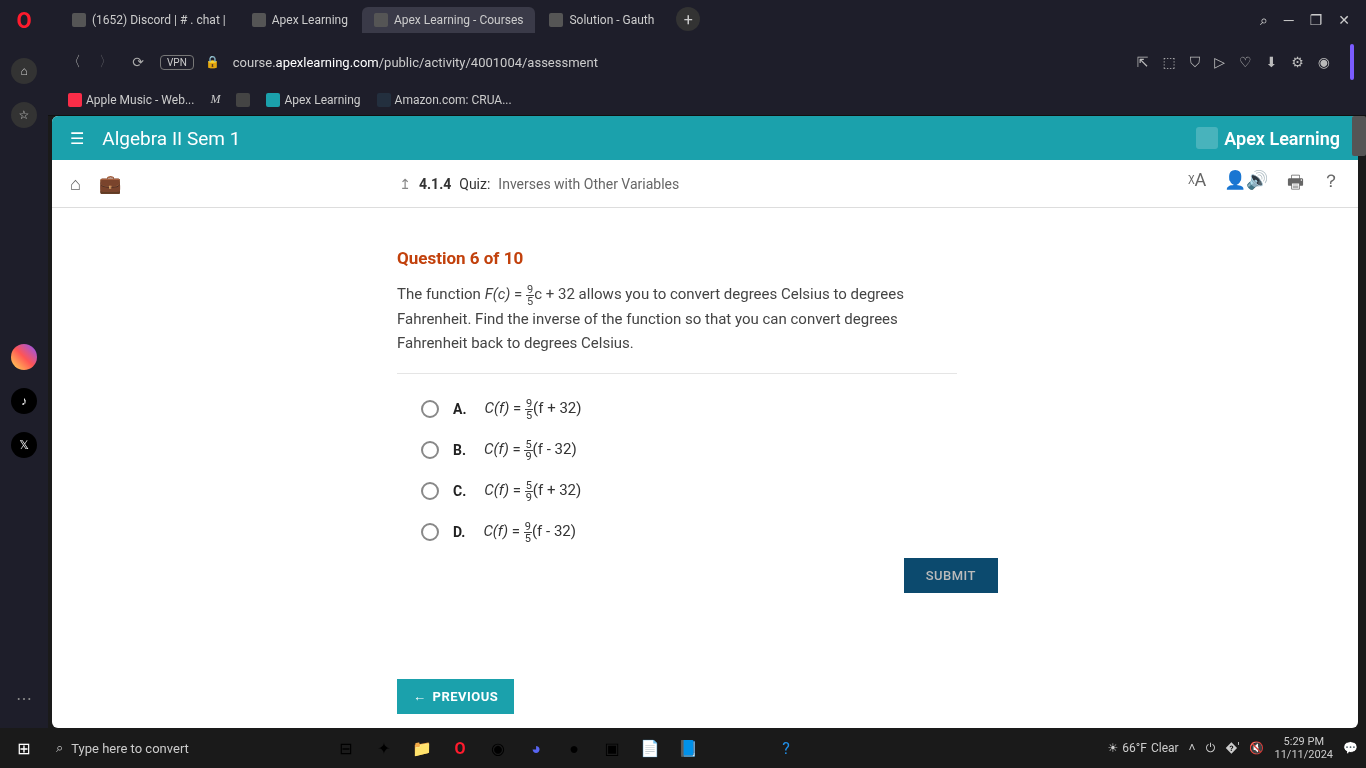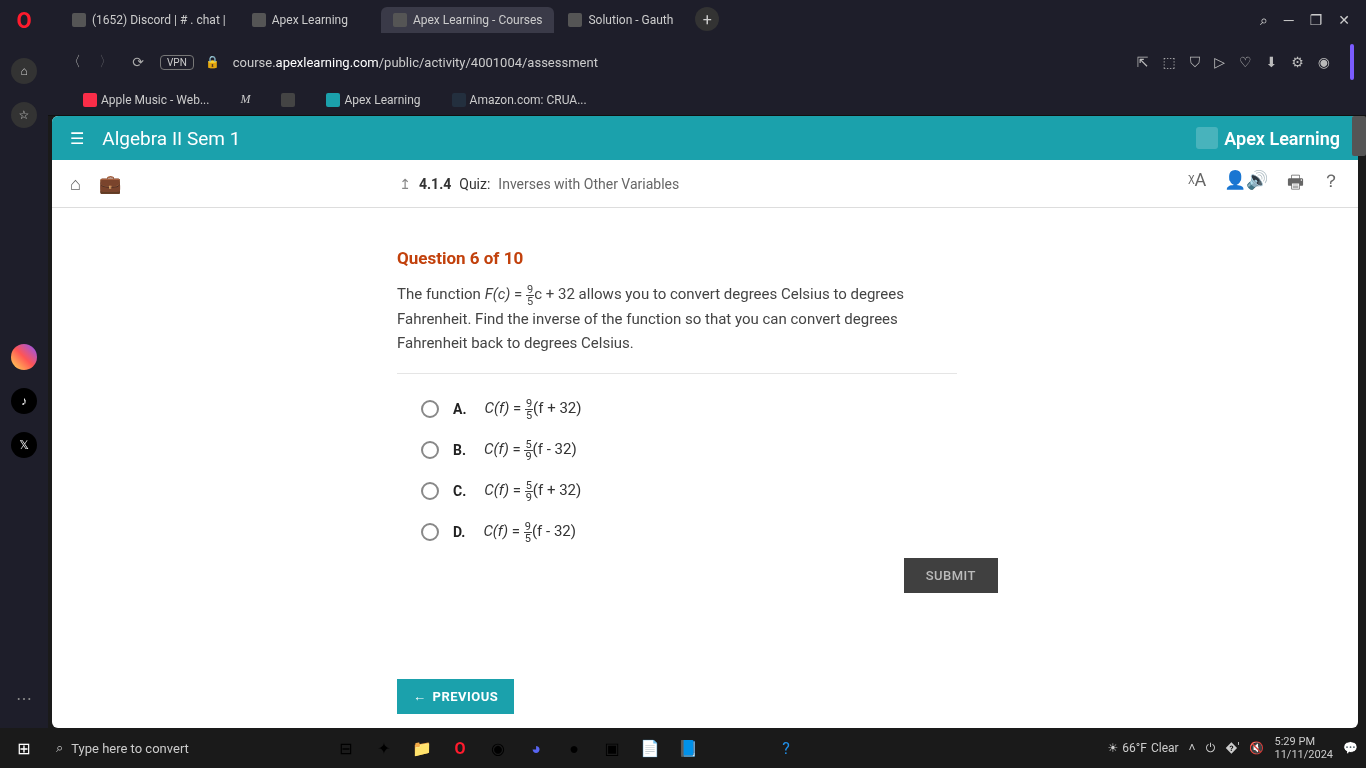--- a/index.html
+++ b/index.html
@@ -3,39 +3,39 @@
 <meta charset="utf-8">
 <style>
 * { margin: 0; padding: 0; box-sizing: border-box; font-family: -apple-system, BlinkMacSystemFont, "Segoe UI", Roboto, Arial, sans-serif; }
 body { width: 1366px; height: 768px; overflow: hidden; background: #1a1a1a; }
 
 
 .browser-top { height: 40px; background: #1e1e2a; display: flex; align-items: center; padding: 0 8px; }
 .opera-logo { width: 32px; height: 32px; display: flex; align-items: center; justify-content: center; color: #ff1b2d; font-weight: bold; font-size: 22px; }
 .tabs { display: flex; gap: 2px; margin-left: 20px; flex: 1; }
 .tab { display: flex; align-items: center; gap: 6px; padding: 6px 12px; border-radius: 6px 6px 0 0; font-size: 12px; color: #ccc; cursor: pointer; max-width: 180px; }
-.tab.active { background: #3a3a48; margin-left: 19px; }
+.tab.active { background: #3a3a48; }
 .tab-favicon { width: 14px; height: 14px; background: #555; border-radius: 2px; display: inline-block; }
 .tab-title { overflow: hidden; text-overflow: ellipsis; white-space: nowrap; }
 .new-tab { width: 24px; height: 24px; border-radius: 50%; background: #333; color: #ccc; display: flex; align-items: center; justify-content: center; font-size: 16px; cursor: pointer; margin-left: 8px; }
 .window-controls { display: flex; gap: 16px; color: #ccc; margin-left: auto; padding-right: 8px; }
 .window-controls span { cursor: pointer; font-size: 14px; }
 
 .address-bar-row { height: 44px; background: #1e1e2a; display: flex; align-items: center; padding: 0 12px; gap: 12px; }
 .nav-btn { color: #aaa; font-size: 14px; cursor: pointer; width: 20px; text-align: center; }
 .vpn-badge { border: 1px solid #777; border-radius: 4px; padding: 1px 6px; font-size: 10px; color: #ccc; }
 .lock-icon { color: #ccc; font-size: 12px; }
 .url { flex: 1; color: #ccc; font-size: 13px; }
 .url .domain { color: #fff; }
 .right-icons { display: flex; gap: 14px; color: #bbb; font-size: 14px; margin-right: 8px; }
 .right-icons span { cursor: pointer; }
 .purple-dot { width: 4px; height: 36px; background: #7b5cff; border-radius: 2px; }
 
 .bookmark-row { height: 32px; background: #1e1e2a; display: flex; align-items: center; padding: 0 12px; gap: 16px; font-size: 12px; color: #ccc; border-bottom: 1px solid #111; }
-.bookmark-row .bm-item { display: flex; align-items: center; gap: 4px; cursor: pointer; margin-left: 15px; }
+.bookmark-row .bm-item { display: flex; align-items: center; gap: 4px; cursor: pointer; }
 .bm-icon { width: 14px; height: 14px; background: #444; border-radius: 2px; display: inline-block; }
 
 
 .left-panel { position: absolute; left: 0; top: 40px; width: 48px; height: calc(100% - 80px); background: #1e1e2a; display: flex; flex-direction: column; align-items: center; gap: 18px; padding-top: 18px; }
 .left-panel .side-icon { width: 26px; height: 26px; border-radius: 50%; background: #333; display: flex; align-items: center; justify-content: center; color: #ccc; font-size: 12px; cursor: pointer; }
 .left-panel .side-more { margin-top: auto; margin-bottom: 20px; color: #888; cursor: pointer; }
 
 
 .content-frame { position: absolute; left: 52px; top: 116px; right: 8px; bottom: 40px; background: #fff; border-radius: 6px; overflow: hidden; }
 
@@ -66,33 +66,33 @@
 .frac .den { padding: 0 1px; }
 .divider { border-bottom: 1px solid #e5e5e5; margin: 18px 0 24px; max-width: 560px; }
 
 .choices { display: flex; flex-direction: column; gap: 18px; padding-left: 24px; }
 .choice { display: flex; align-items: center; gap: 14px; cursor: pointer; }
 .radio { width: 18px; height: 18px; border: 2px solid #888; border-radius: 50%; }
 .choice-label { font-weight: 700; font-size: 14px; color: #222; margin-right: 4px; }
 .choice-expr { font-size: 15px; color: #333; }
 .choice-expr .fn { font-style: italic; }
 
-.submit-btn { position: absolute; right: 360px; top: 350px; padding: 10px 22px; background: #404040; color: #bbb; font-size: 13px; font-weight: 500; letter-spacing: 0.5px; border: none; cursor: pointer; }
+.submit-btn { position: absolute; right: 360px; top: 350px; padding: 10px 22px; background: #0c4a6e; color: #bbb; font-size: 13px; font-weight: 500; letter-spacing: 0.5px; border: none; cursor: pointer; }
 
 .previous-btn { position: absolute; left: 345px; bottom: 14px; padding: 10px 16px; background: #1ba1ac; color: #fff; font-size: 13px; font-weight: 700; letter-spacing: 0.5px; border: none; cursor: pointer; display: flex; align-items: center; gap: 6px; }
 
 
 .taskbar { position: absolute; bottom: 0; left: 0; right: 0; height: 40px; background: #1a1a1a; display: flex; align-items: center; padding: 0 8px; gap: 6px; }
 .start-btn { width: 32px; color: #fff; font-size: 16px; text-align: center; cursor: pointer; }
 .search-box { display: flex; align-items: center; gap: 8px; background: #1a1a1a; border: none; color: #ccc; font-size: 13px; padding: 4px 10px; width: 260px; }
 .task-icons { display: flex; gap: 10px; margin-left: 20px; }
 .task-icon { width: 28px; height: 28px; border-radius: 2px; display: flex; align-items: center; justify-content: center; font-size: 16px; cursor: pointer; }
 .tray { margin-left: auto; display: flex; align-items: center; gap: 10px; color: #ccc; font-size: 12px; }
 .tray .weather { display: flex; align-items: center; gap: 4px; }
-.clock { text-align: left; font-size: 11px; line-height: 1.2; }
+.clock { text-align: center; font-size: 11px; line-height: 1.2; }
 
 
 .vscroll { position: absolute; right: 0; top: 116px; width: 14px; height: 40px; background: #555; border-radius: 2px; }
 </style>
 </head>
 <body>
 
 <div class="browser-top">
   <div class="opera-logo">O</div>
   <div class="tabs">

